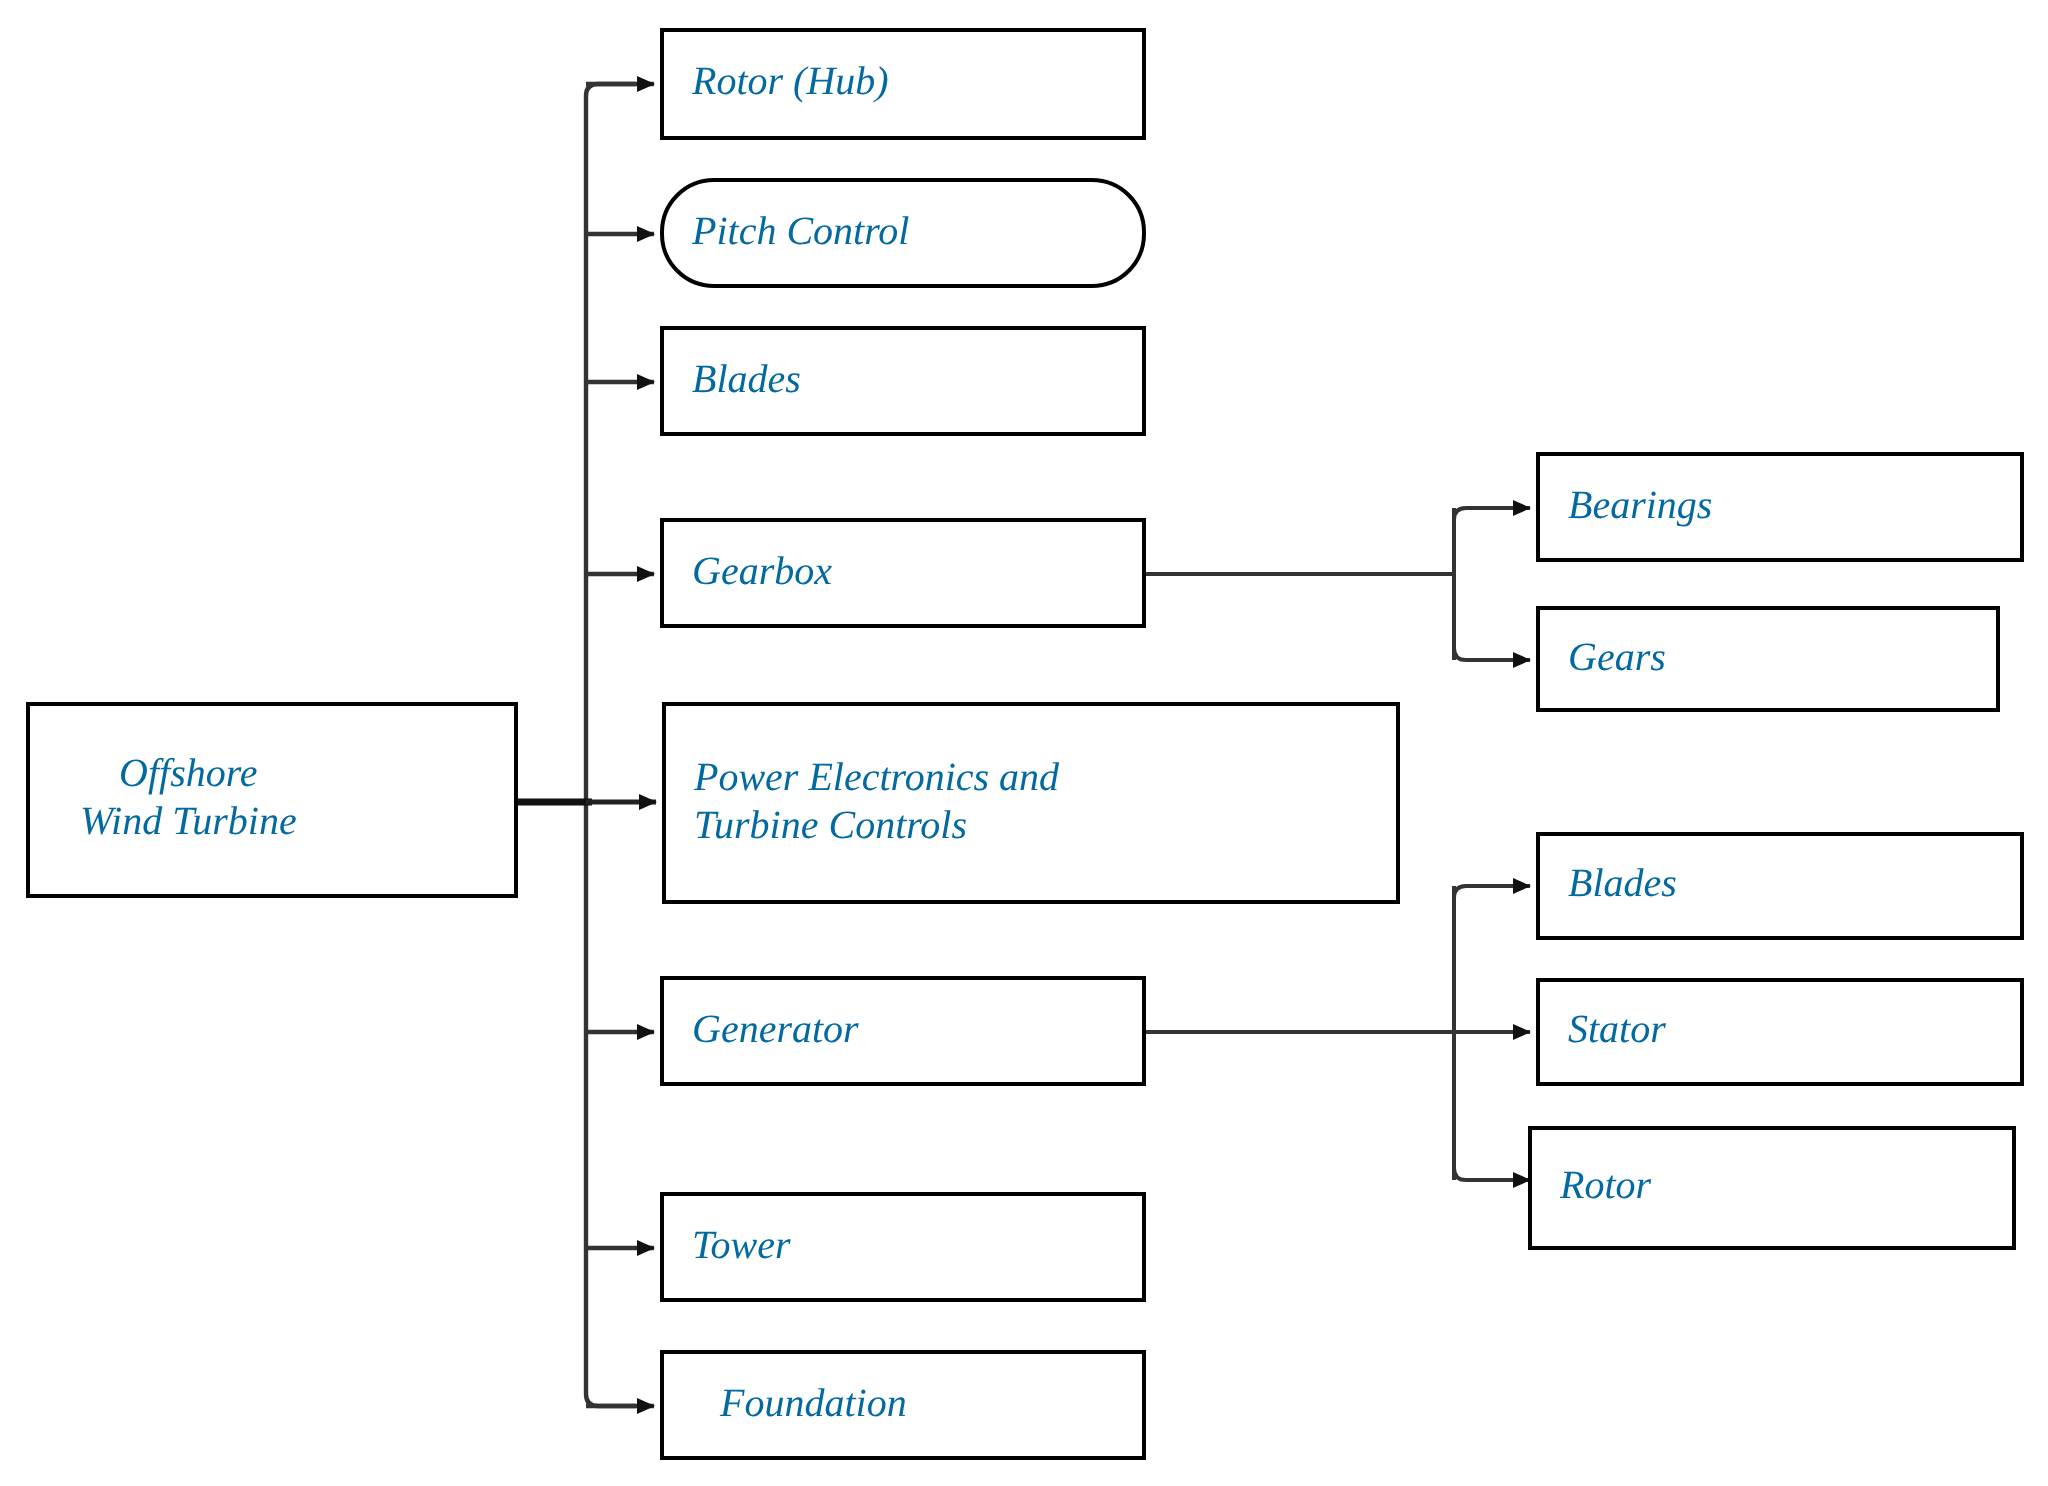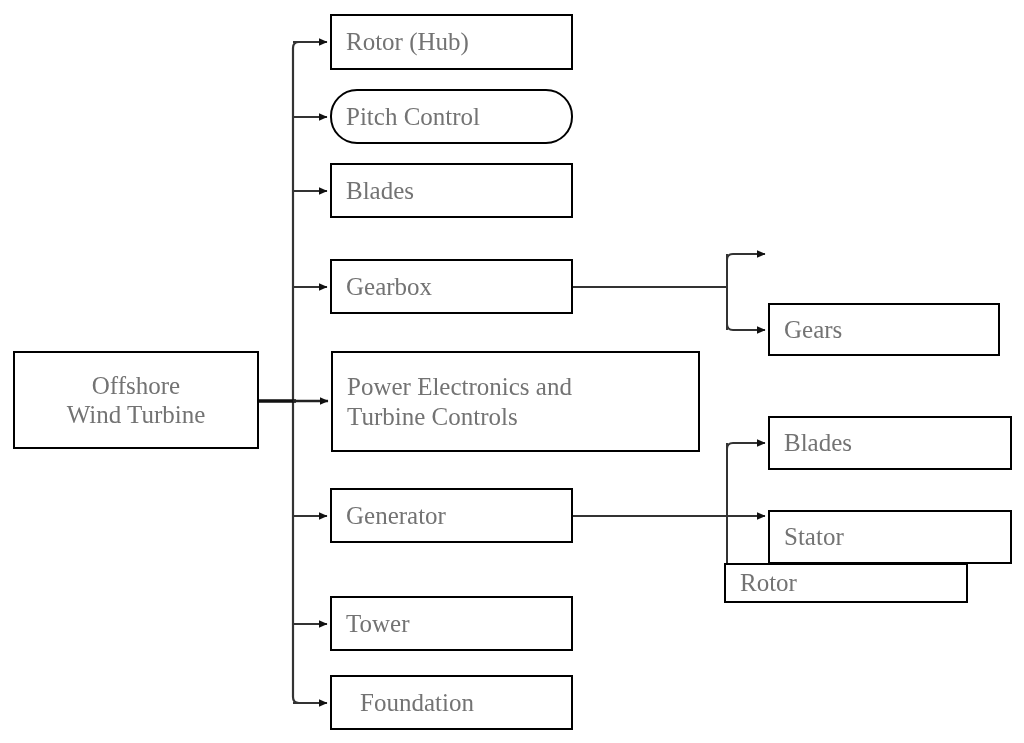--- a/index.html
+++ b/index.html
@@ -29,29 +29,29 @@
     box-sizing: border-box;
     background: #ffffff;
     border: 2px solid #000000;
     display: flex;
     align-items: center;
     justify-content: flex-start;
     padding-left: 14px;
     padding-right: 8px;
   }
   .node .node-label {
-    font-size: 25px;
+    font-style: italic;
+    font-size: 20px;
     line-height: 1.18;
-    color: #737373;
+    color: #0369a1;
     white-space: pre-line;
     text-align: left;
   }
   .node.root {
-    justify-content: center;
-    padding-left: 8px;
+    padding-left: 25px;
   }
   .node.root .node-label {
     text-align: center;
   }
 </style>
 </head>
 <body>
 
 <div id="diagram-root">
 
@@ -118,30 +118,33 @@
   </div>
 
   <div class="node" style="left:330px; top:488px; width:243px; height:55px;">
     <span class="node-label">Generator</span>
   </div>
 
   <div class="node" style="left:330px; top:675px; width:243px; height:55px;padding-left:28px;">
     <span class="node-label">Foundation</span>
   </div>
 
+  <div class="node" style="left:768px; top:226px; width:244px; height:55px;">
+    <span class="node-label">Bearings</span>
+  </div>
 
   <div class="node" style="left:768px; top:303px; width:232px; height:53px;">
     <span class="node-label">Gears</span>
   </div>
 
   <div class="node" style="left:768px; top:416px; width:244px; height:54px;">
     <span class="node-label">Blades</span>
   </div>
 
-  <div class="node" style="left:768px; top:489px; width:244px; height:54px;margin-top:21px;">
+  <div class="node" style="left:768px; top:489px; width:244px; height:54px;">
     <span class="node-label">Stator</span>
   </div>
 
-  <div class="node" style="left:724px; top:563px; width:244px; height:40px;">
+  <div class="node" style="left:764px; top:563px; width:244px; height:62px;">
     <span class="node-label">Rotor</span>
   </div>
 
 </div>
 
 </body></html>

